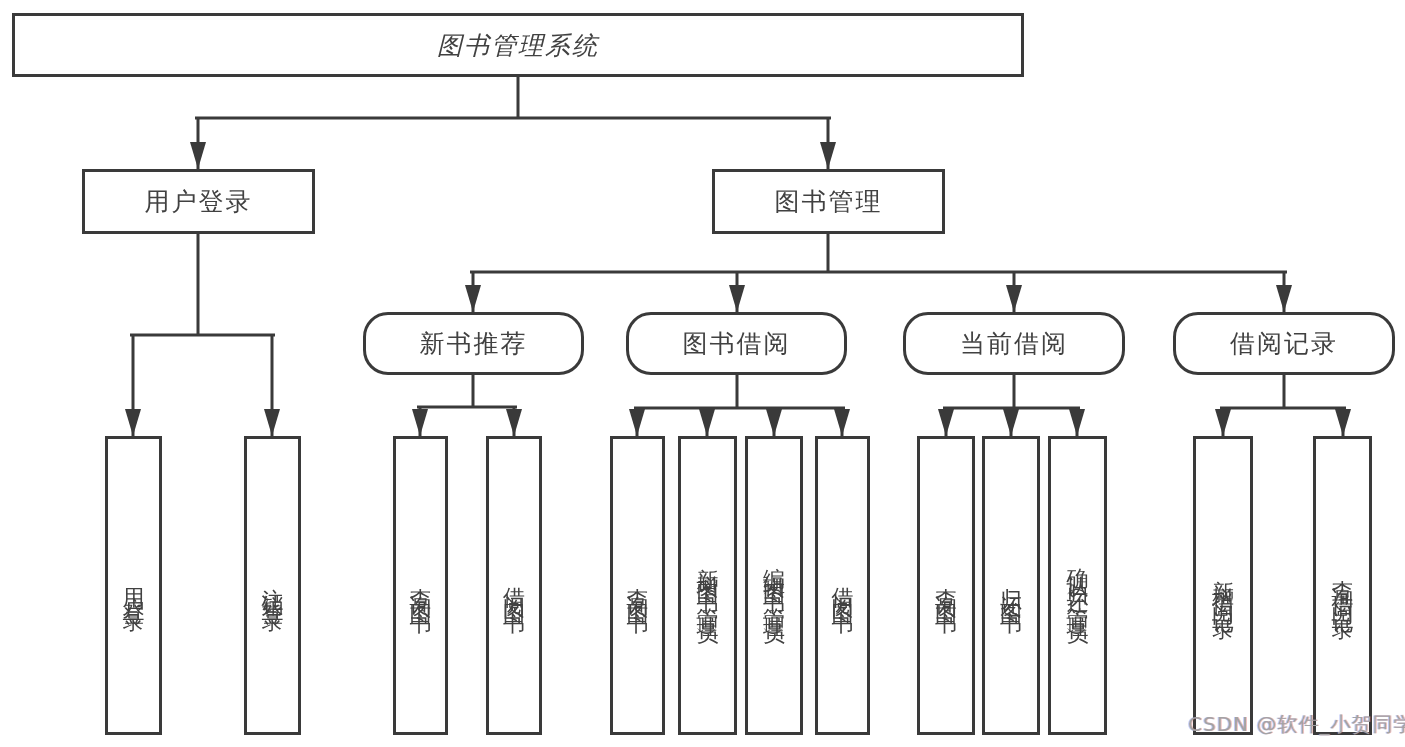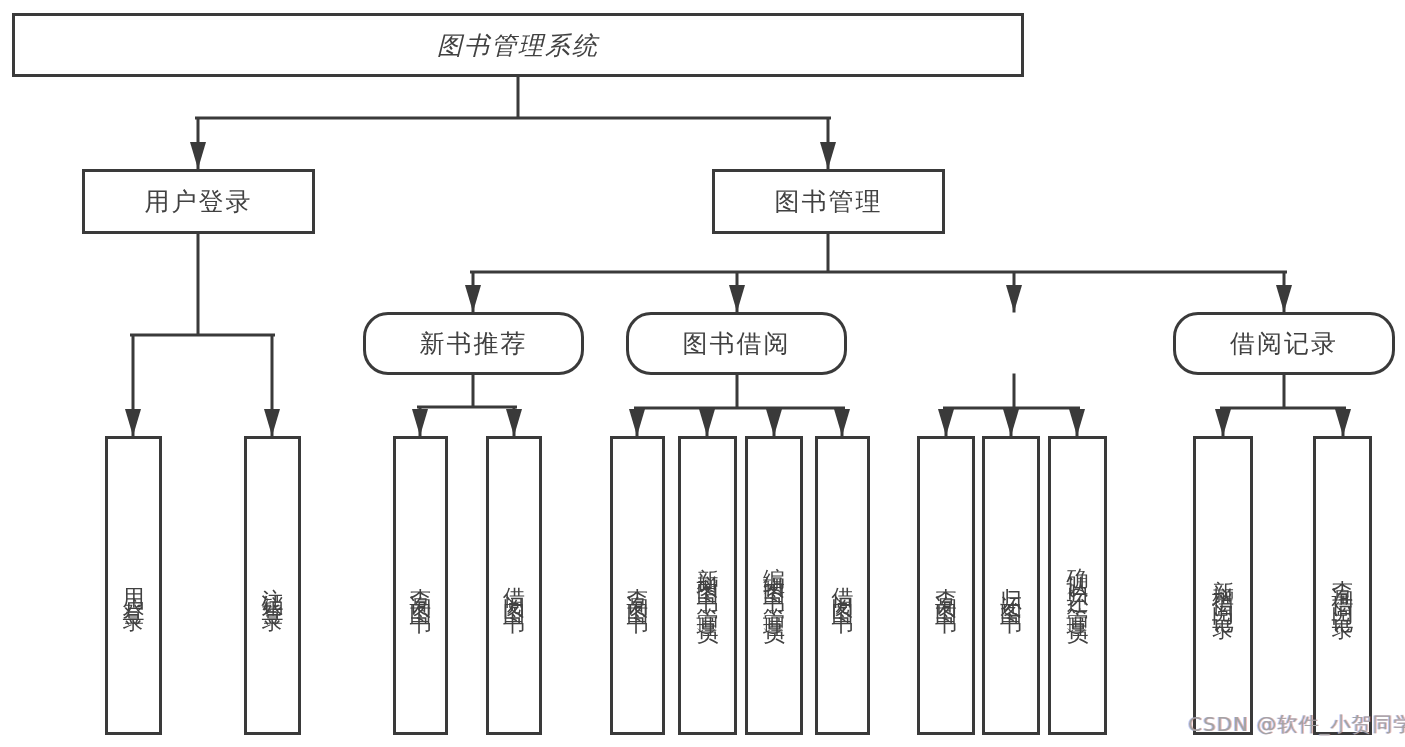--- a/index.html
+++ b/index.html
@@ -108,20 +108,23 @@
   <div class="box l2" style="left:712px;">
     <span class="hlabel">图书管理</span>
   </div>
 
   <div class="box l3" style="left:363px;">
     <span class="hlabel">新书推荐</span>
   </div>
   <div class="box l3" style="left:626px;">
     <span class="hlabel">图书借阅</span>
   </div>
+  <div class="box l3" style="left:903px;width:222px;">
+    <span class="hlabel">当前借阅</span>
+  </div>
   <div class="box l3" style="left:1173px;width:222px;">
     <span class="hlabel">借阅记录</span>
   </div>
 
   <div class="box vbox" style="left:105px;width:57px;">
     <span class="vtext">用户登录</span>
   </div>
   <div class="box vbox" style="left:244px;width:57px;">
     <span class="vtext">注销登录</span>
   </div>

